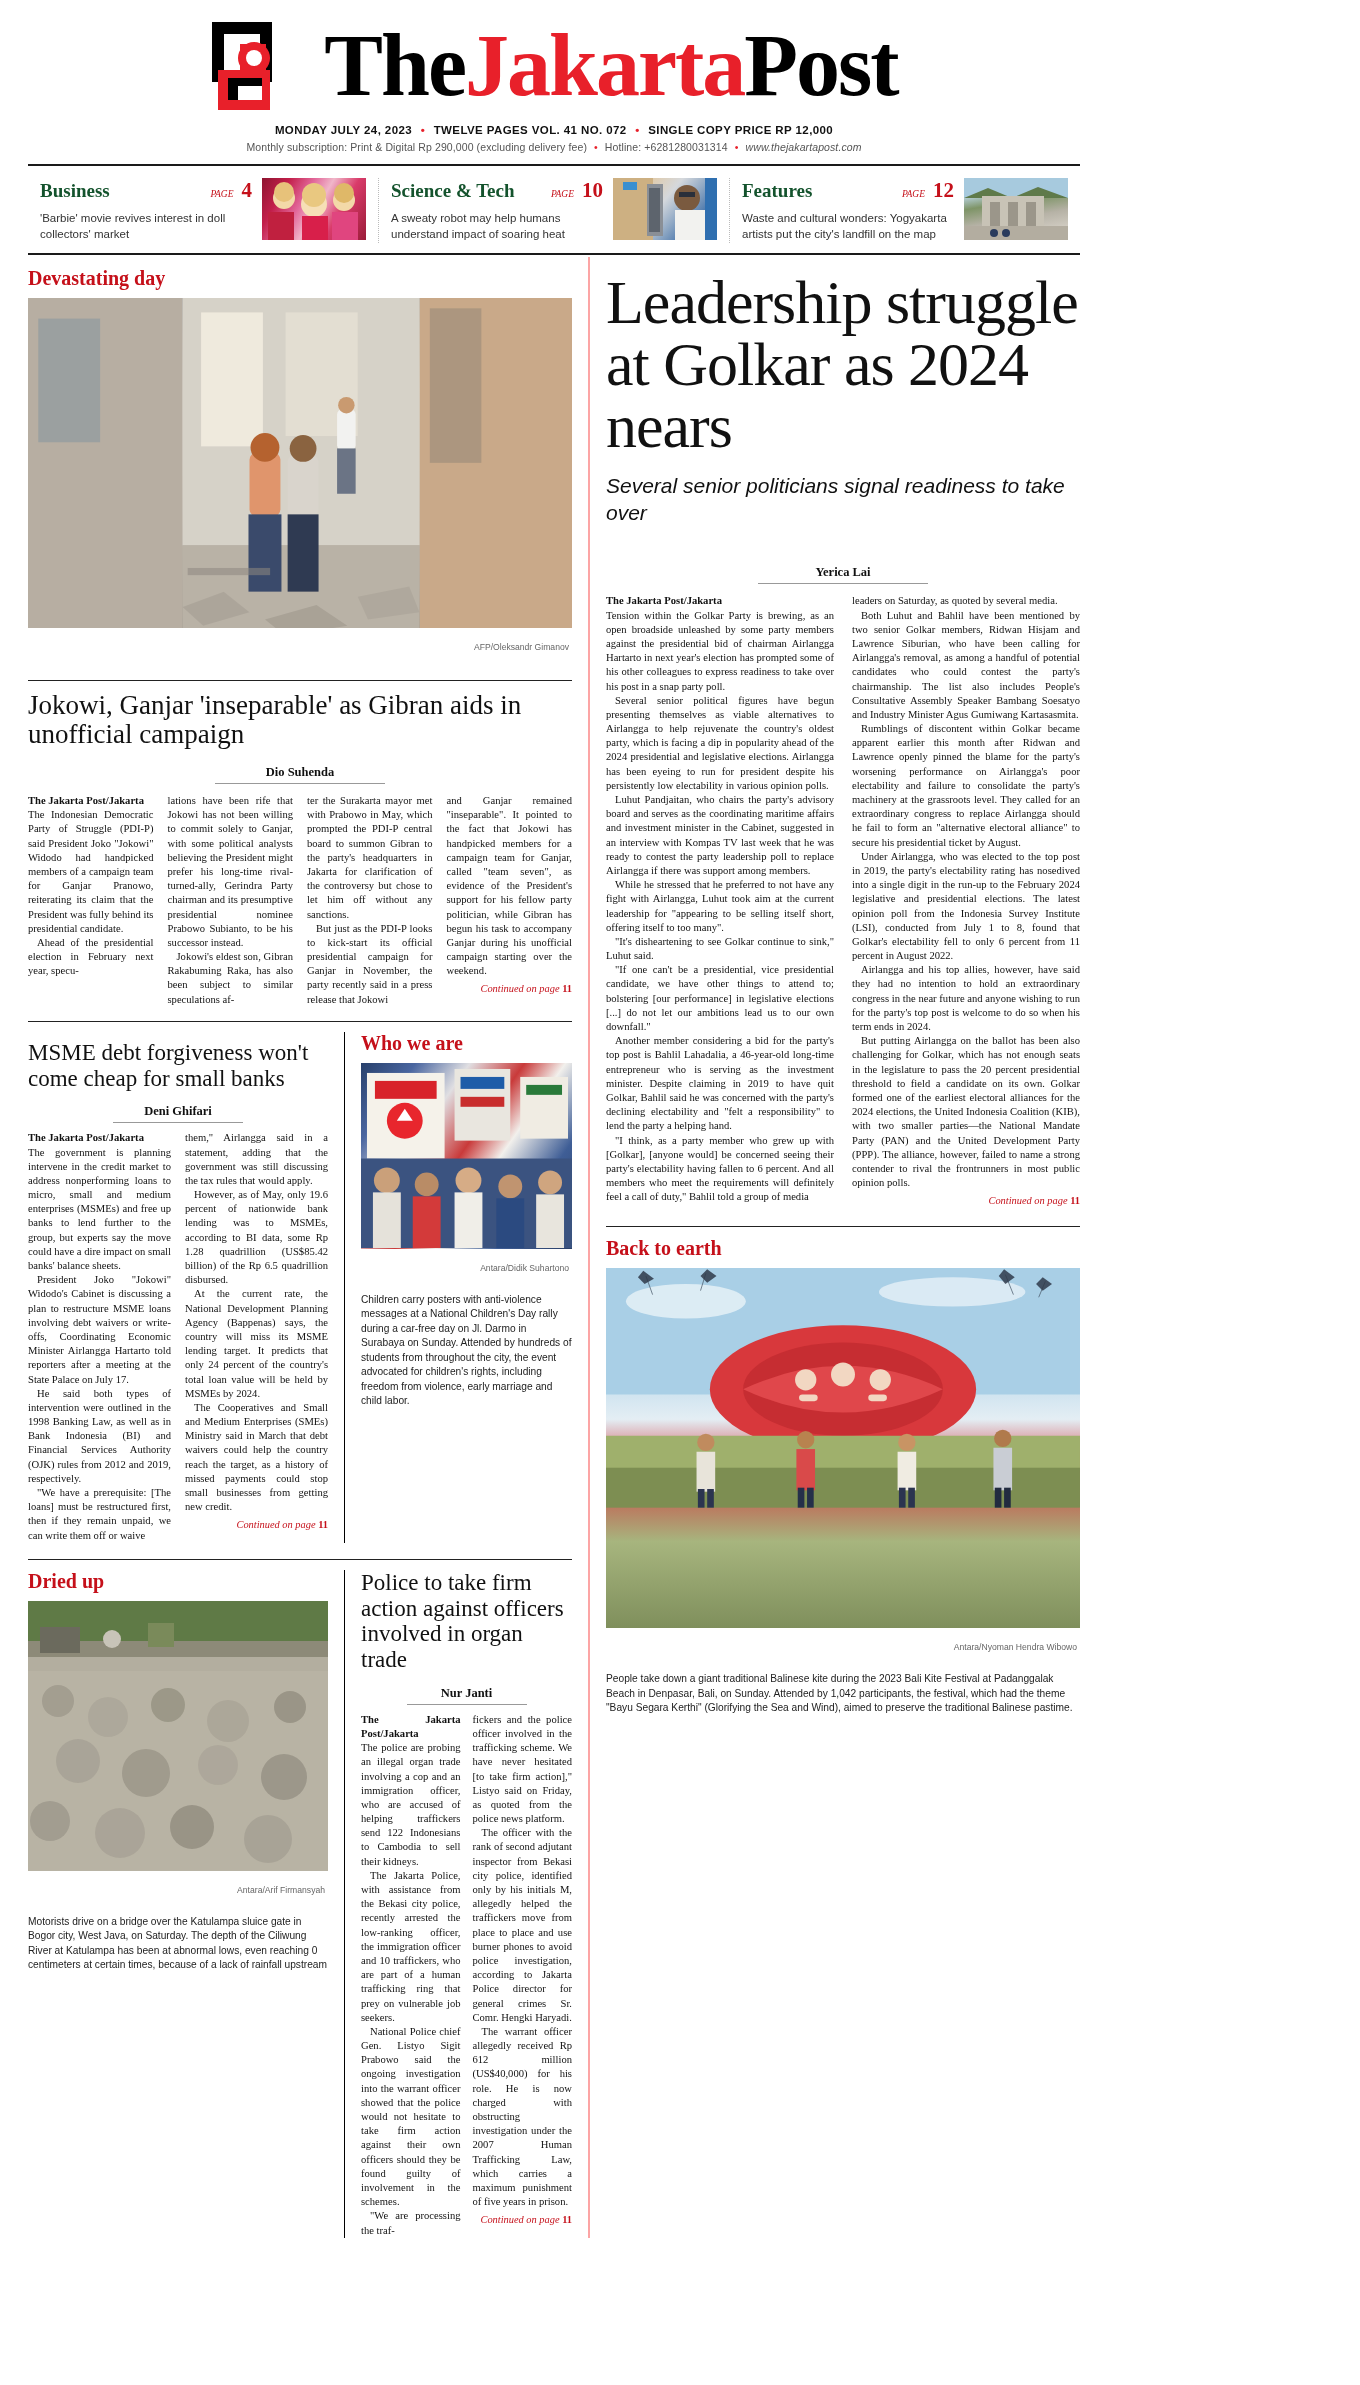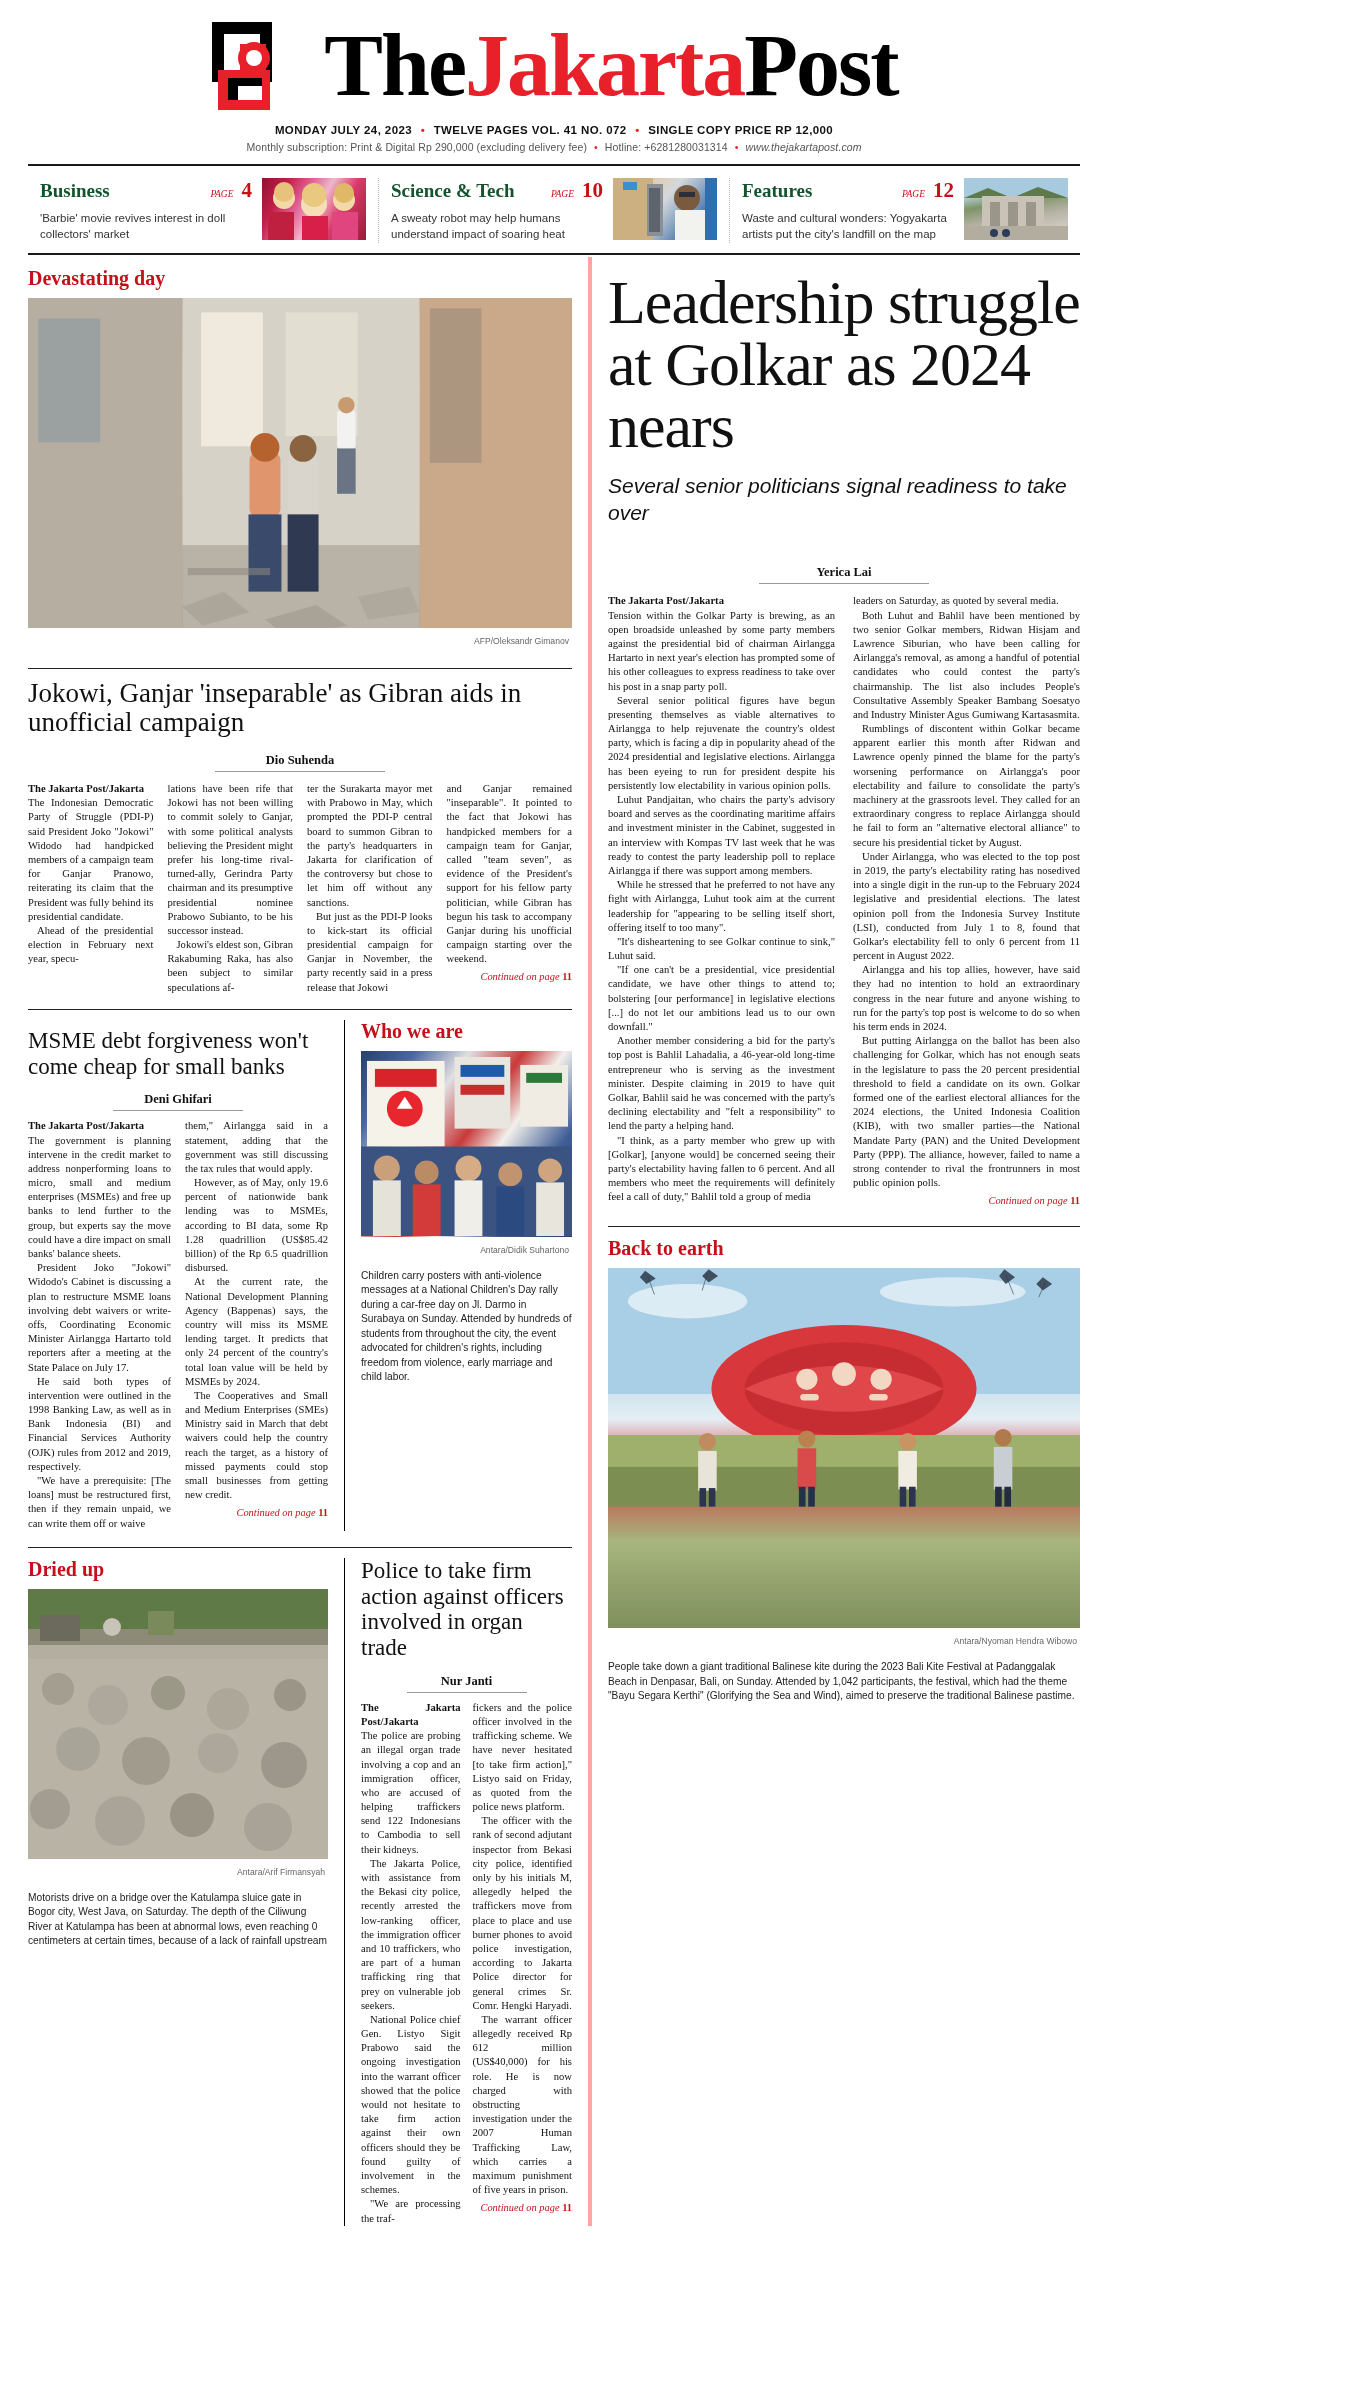--- a/index.html
+++ b/index.html
@@ -35,26 +35,26 @@
   .teaser-head { display: flex; align-items: baseline; gap: 8px; }
   .teaser-title { font-family: "Liberation Serif", serif; font-weight: bold; font-size: 19px; color: #14532d; }
   .teaser-pagelbl { font-family: "Liberation Serif", serif; font-style: italic; font-size: 9.5px; color: #c5101a; margin-left: auto; }
   .teaser-pagenum { font-family: "Liberation Serif", serif; font-weight: bold; font-size: 21px; color: #c5101a; }
   .teaser-desc { font-size: 11.5px; line-height: 1.42; color: #333; margin-top: 7px; }
   .teaser-thumb { width: 104px; height: 62px; flex: none; overflow: hidden; position: relative; }
 
   
   .main-grid { display: flex; gap: 0; margin-top: 2px; }
   .col-left { width: 560px; padding-right: 16px; }
-  .col-right { width: 744px; padding-left: 16px; border-left: 4px solid #fca5a5; }
+  .col-right { width: 744px; padding-left: 16px; border-left: 2px solid #fca5a5; }
 
   .kicker { font-family: "Liberation Serif", serif; font-weight: bold; font-size: 20px; color: #c5101a; margin: 10px 0 8px 0; }
   .photo { width: 100%; position: relative; overflow: hidden; }
   .caption { font-size: 10.2px; line-height: 1.42; color: #222; margin-top: 6px; }
-  .credit { font-size: 8.6px; color: #666; text-align: right; padding: 8px 3px; }
+  .credit { font-size: 8.6px; color: #666; text-align: right; padding: 14px 3px; }
 
   .hl-huge { font-family: "Liberation Serif", serif; font-weight: normal; font-size: 62px; line-height: 1.0; letter-spacing: -1px; color: #111; }
   .deck { font-family: "Liberation Sans", sans-serif; font-style: italic; font-size: 21px; line-height: 1.28; color: #111; margin-top: 16px; font-weight: normal; }
 
   .byline-wrap { text-align: center; margin-top: 36px; }
   .byline { font-family: "Liberation Serif", serif; font-weight: bold; font-size: 12.5px; display: inline-block; padding-bottom: 3px; }
   .byline-rule { border-bottom: 1px solid #999; width: 170px; margin: 0 auto; }
   .body-txt { font-family: "Liberation Serif", serif; font-size: 10.6px; line-height: 1.34; text-align: justify; hyphens: auto; color: #111; }
   .body-txt p { text-indent: 9px; margin: 0; }
   .body-txt p.first { text-indent: 0; }

